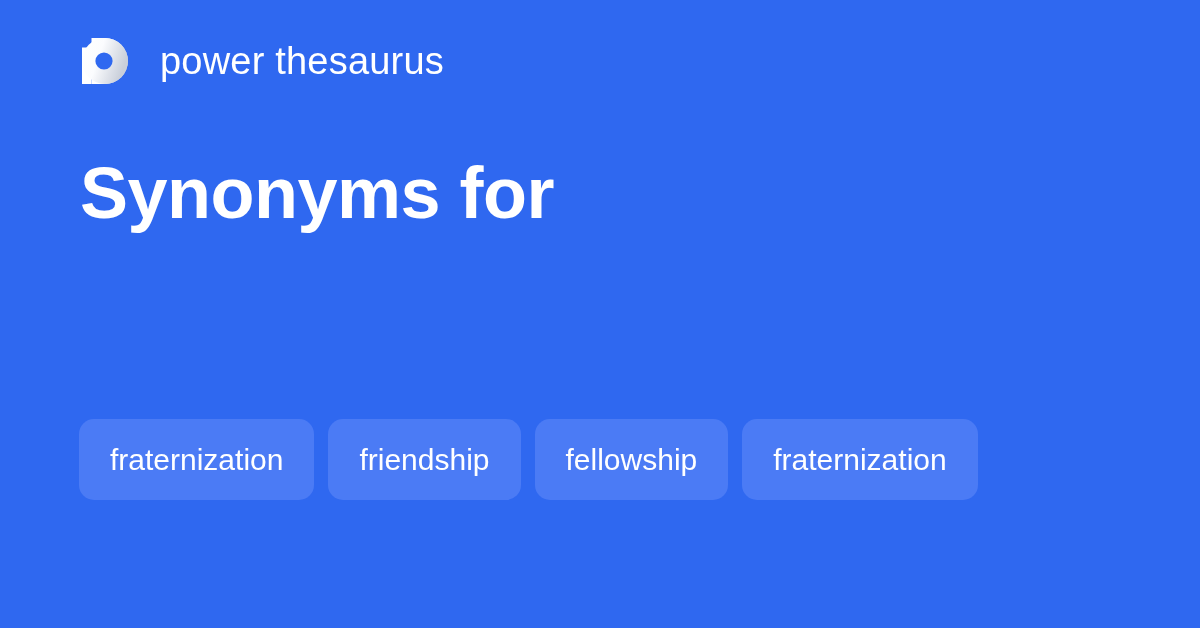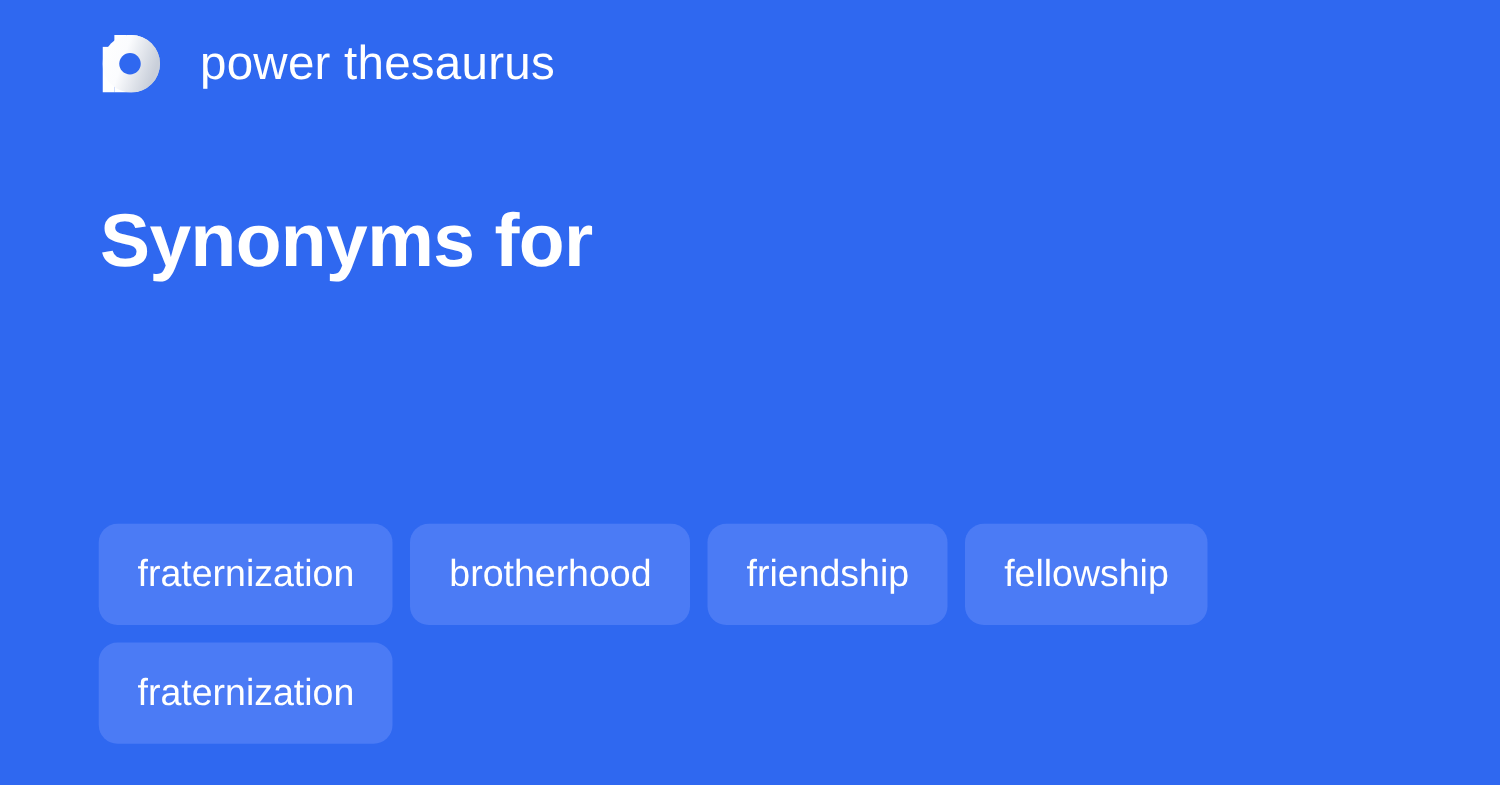--- a/index.html
+++ b/index.html
@@ -21,21 +21,21 @@
     background: #2f68f0;
     box-sizing: border-box;
   }
 
   
   .brand {
     position: absolute;
     left: 82px;
     top: 28px;
     display: flex;
-    align-items: flex-start;
+    align-items: flex-end;
     height: 56px;
   }
 
   .logo-mark {
     width: 46px;
     height: 46px;
     display: block;
     flex: 0 0 auto;
   }
 
@@ -49,21 +49,21 @@
     white-space: nowrap;
   }
 
   
   .headline {
     position: absolute;
     left: 80px;
     top: 138px;
     width: 1040px;
     color: #ffffff;
-    font-size: 60px;
+    font-size: 72px;
     font-weight: 700;
     line-height: 110px;
     letter-spacing: -0.5px;
   }
   .headline .line {
     display: block;
     white-space: nowrap;
   }
 
   
@@ -119,19 +119,18 @@
     </svg>
     <div class="wordmark">power thesaurus</div>
   </div>
 
   <div class="headline">
     <span class="line">Synonyms for</span>
   </div>
 
   <div class="chips">
     <div class="chip">fraternization</div>
-    <div class="chip">brotherhood</div>
     <div class="chip">friendship</div>
     <div class="chip">fellowship</div>
     <div class="chip">fraternization</div>
   </div>
 
 </div>
 
 </body></html>

